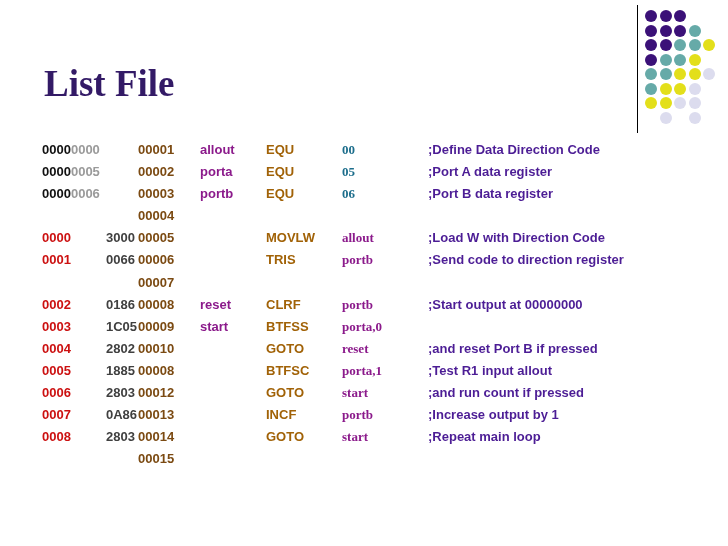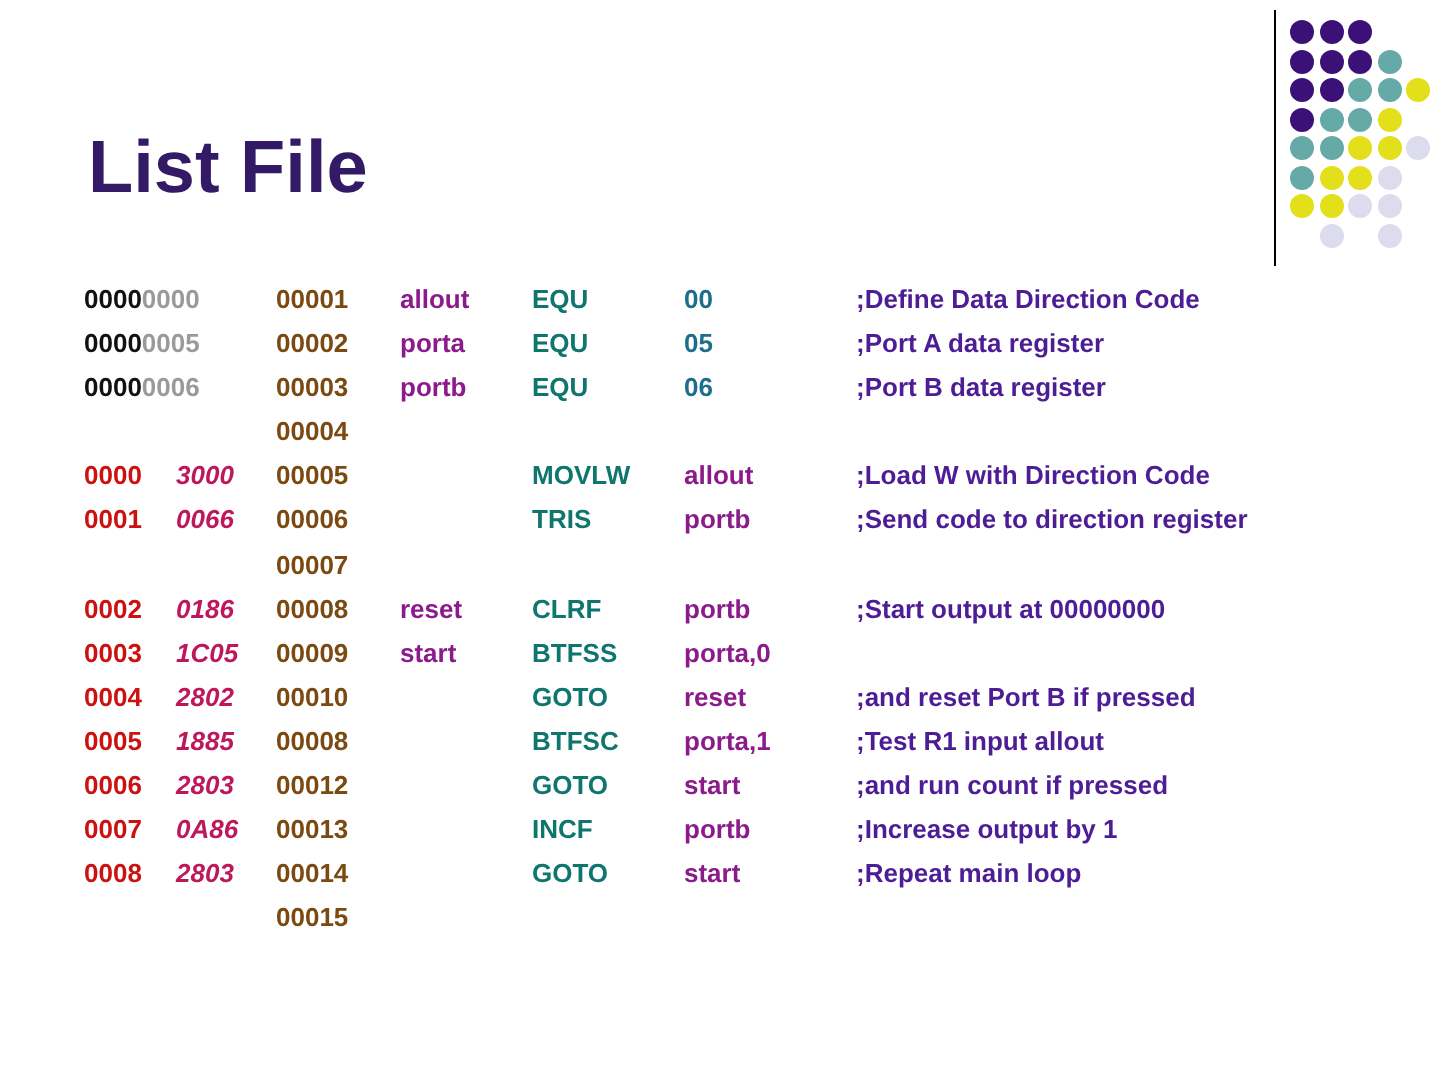--- a/index.html
+++ b/index.html
@@ -50,20 +50,21 @@
   #page-title {
     position: absolute;
     left: 44px;
     top: 62px;
     font-size: 37px;
     font-weight: bold;
     color: #331a66;
     letter-spacing: 0px;
     line-height: 44px;
     white-space: nowrap;
+    font-family: Liberation Serif, serif;
   }
 
   
   #listing {
     position: absolute;
     left: 40px;
     top: 139px;
     width: 660px;
   }
   .list-row {
@@ -73,25 +74,25 @@
     font-size: 13px;
     font-weight: bold;
     line-height: 22.1px;
   }
   .col {
     position: absolute;
     top: 0;
     white-space: pre;
   }
   .col-addr      { left: 2px;   color: #cc1111; }
-  .col-opcode    { left: 48px;  color: #be185d; font-style: italic; }
+  .col-opcode    { left: 66px;  color: #404040; }
   .col-lineno    { left: 98px;  color: #7b4a12; }
   .col-label     { left: 160px; color: #8b1a8b; }
-  .col-mnemonic  { left: 226px; color: #0f766e; text-align: right; }
-  .col-operand   { left: 302px; color: #1d6e8c; }
+  .col-mnemonic  { left: 226px; color: #a16207; text-align: right; }
+  .col-operand   { left: 302px; color: #1d6e8c; font-family: Liberation Serif, serif; }
   .col-operand.purple { color: #8b1a8b; }
   .col-comment   { left: 388px; color: #4c1d95; }
 
   
   .col-addr8 {
     left: 2px;
     color: #111111;
   }
   .col-addr8 .dim {
     color: #9a9a9a;

